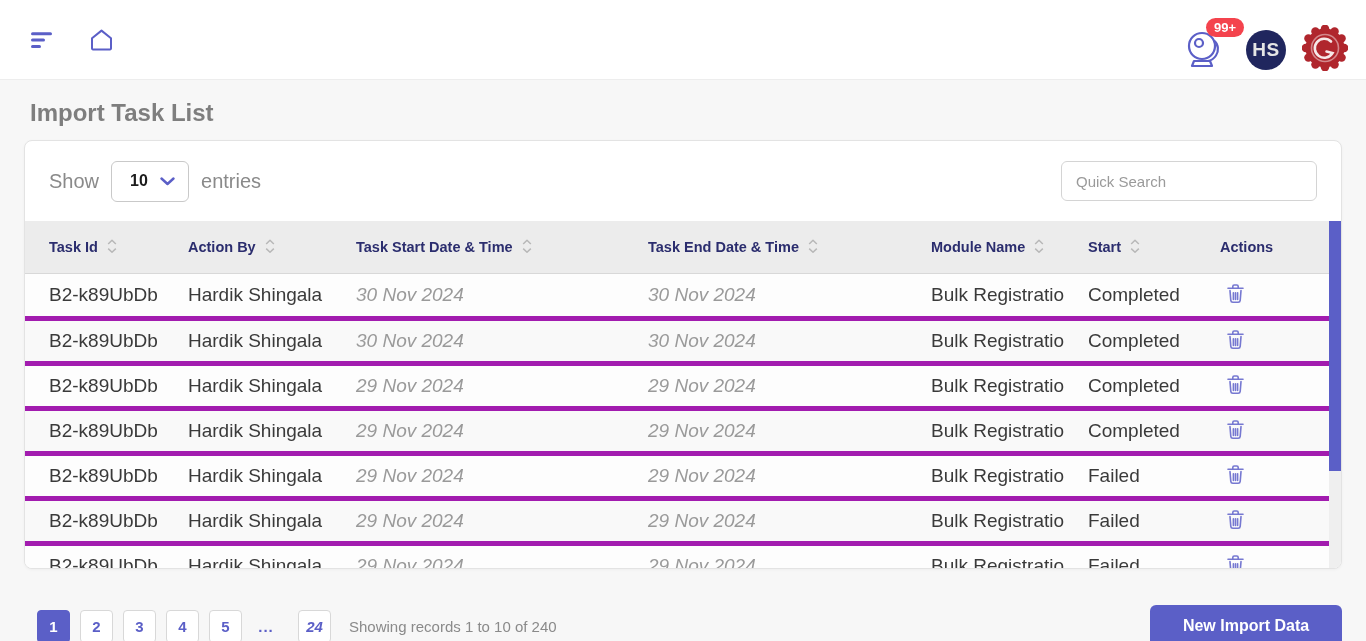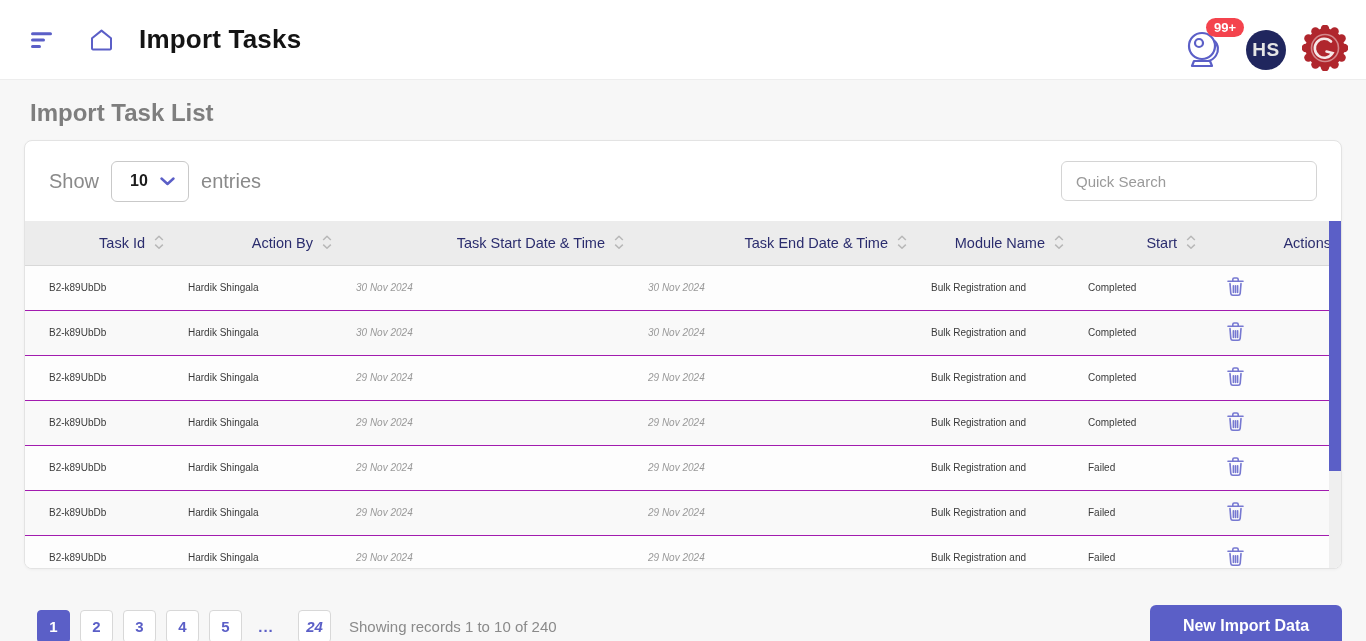--- a/index.html
+++ b/index.html
@@ -62,28 +62,28 @@
     padding:0 14px; font-size:15px; font-family:"Liberation Sans", sans-serif; color:#8b5cf6; outline:none;
   }
   .search-input::placeholder { color:#9a9a9a; }
 
   
   .table-zone { position:relative; }
   table { border-collapse:collapse; table-layout:fixed; width:1306px; }
   col.c1{width:139px} col.c2{width:168px} col.c3{width:292px} col.c4{width:283px}
   col.c5{width:157px} col.c6{width:132px} col.c7{width:135px}
   thead th {
-    background:#ececec; height:44px; text-align:right; padding-left:24px;
-    font-size:14.5px; font-weight:400; color:var(--head-navy);
+    background:#ececec; height:52px; text-align:left; padding-left:24px;
+    font-size:14.5px; font-weight:700; color:var(--head-navy);
     border-bottom:1px solid #d8d8d8; white-space:nowrap;
   }
   thead th .sort { margin-left:9px; vertical-align:-2px; }
   tbody td {
-    height:45px; padding-left:24px; font-size:10px; white-space:nowrap; overflow:hidden;
-    border-bottom:1px solid #a21caf; background:#fdfdfd;
+    height:45px; padding-left:24px; font-size:19px; white-space:nowrap; overflow:hidden;
+    border-bottom:5px solid #a21caf; background:#fdfdfd;
   }
   tbody tr:nth-child(even) td { background:#f9f9f9; }
   td.c-dark { color:#3a3a3a; }
   td.c-gray { color:#9a9a9a;font-style:italic; }
   .trash-btn { background:none; border:none; cursor:pointer; padding:2px 4px; margin-left:2px; }
 
   .scroll-track {
     position:absolute; top:0; right:0; width:12px; height:349px; background:#efefef;
   }
   .scroll-thumb { position:absolute; top:0; left:0; width:12px; height:250px; background:var(--accent); }
@@ -117,21 +117,20 @@
       <rect x="1" y="2.2" width="21" height="3" rx="1.5" fill="#5b5fc7"></rect>
       <rect x="1" y="8.6" width="14" height="3" rx="1.5" fill="#5b5fc7"></rect>
       <rect x="1" y="15" width="10" height="3" rx="1.5" fill="#5b5fc7"></rect>
     </svg>
   </button>
   <button class="icon-btn home-btn">
     <svg width="27" height="26" viewBox="0 0 27 26" fill="none">
       <path d="M4 11.2 L13.5 3.6 L23 11.2 V21.6 Q23 22.4 22.2 22.4 H4.8 Q4 22.4 4 21.6 Z" stroke="#5b5fc7" stroke-width="2" stroke-linejoin="round"></path>
     </svg>
   </button>
-  <h1 class="page-title">Import Tasks</h1>
 
   <div class="topbar-right">
     <button class="bell-wrap">
       <svg width="46" height="48" viewBox="0 0 46 48" fill="none">
         <circle cx="18" cy="22" r="13" stroke="#5b5fc7" stroke-width="2.2"></circle>
         <circle cx="15" cy="19" r="4" stroke="#5b5fc7" stroke-width="2.2"></circle>
         <path d="M10 37 h16 l2 5 h-20 Z" stroke="#5b5fc7" stroke-width="2.2" stroke-linejoin="round"></path>
         <path d="M30.5 17 c4 3.5 4.5 10 1.5 14.5 c-2 3 -5 5 -8 5.5" stroke="#5b5fc7" stroke-width="2.2" stroke-linecap="round"></path>
       </svg>
       <span class="badge">99+</span>

